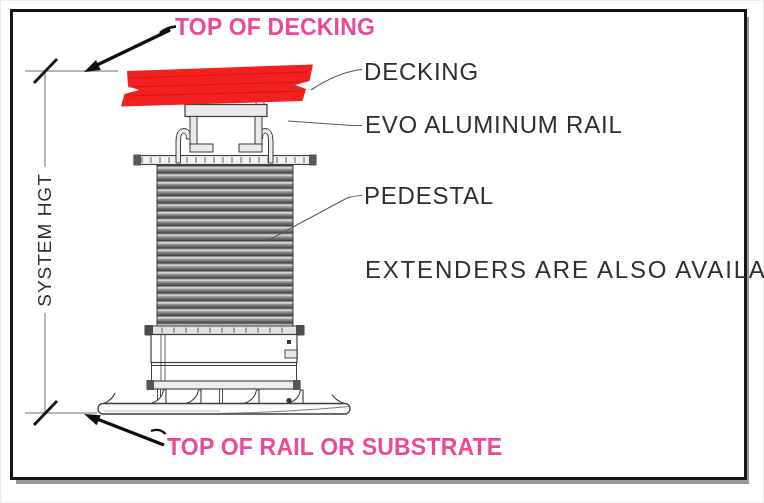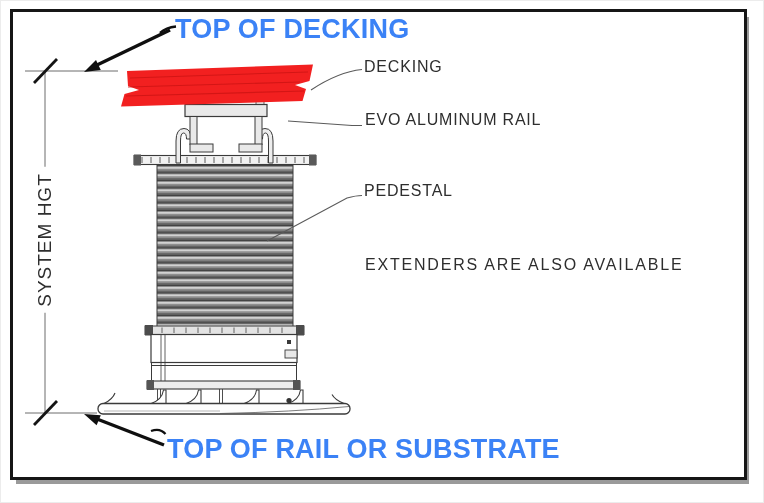--- a/index.html
+++ b/index.html
@@ -8,22 +8,22 @@
     font-family:"Liberation Sans",sans-serif;overflow:hidden;
     box-shadow:inset 0 0 0 1px #ececec;
   }
   .frame{
     position:absolute;left:10px;top:9px;width:737px;height:471px;
     border:3px solid #161616;box-sizing:border-box;background:transparent;
     box-shadow:4px 6px 0 -2px #9a9a9a;
   }
   .drawing{position:absolute;left:0;top:0;width:764px;height:503px;}
   .lbl{position:absolute;color:#262626;line-height:1.05;white-space:nowrap;}
-  .lbl-big{font-size:27px;font-weight:600;letter-spacing:0.2px;color:#3b82f6;}
-  .lbl-thin{font-size:16px;font-weight:400;letter-spacing:0.8px;color:#2e2e2e;}
+  .lbl-big{font-size:23px;font-weight:600;letter-spacing:0.2px;color:#ec4899;}
+  .lbl-thin{font-size:24px;font-weight:400;letter-spacing:0.8px;color:#2e2e2e;}
   .lbl-extenders{letter-spacing:1.8px;}
   .lbl-vert{
     left:45px;top:240px;transform:translate(-50%,-50%) rotate(-90deg);
     font-size:19px;letter-spacing:1px;color:#2e2e2e;background:#fff;padding:0 6px;
   }
 </style>
 </head>
 <body>
 
 <div class="canvas">

